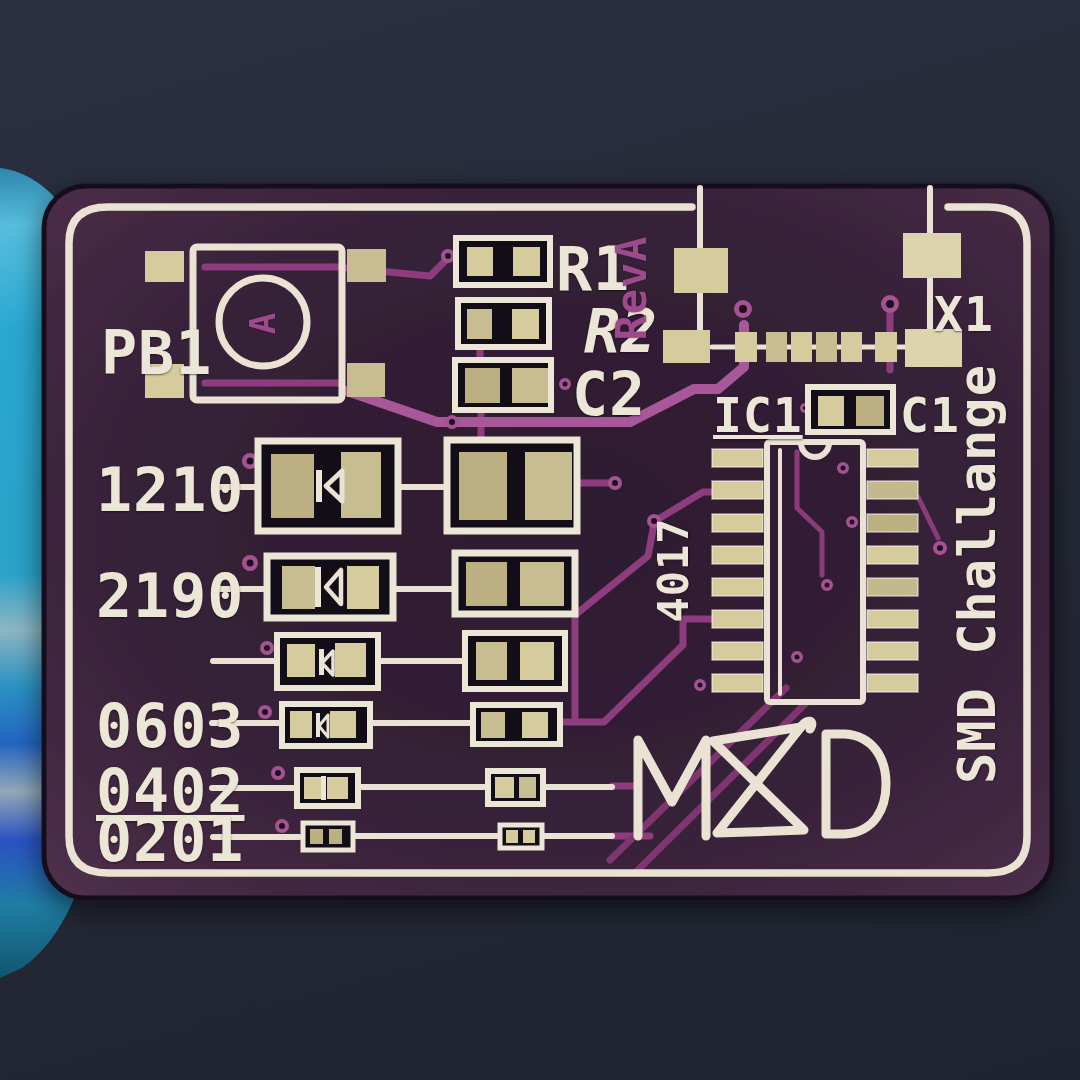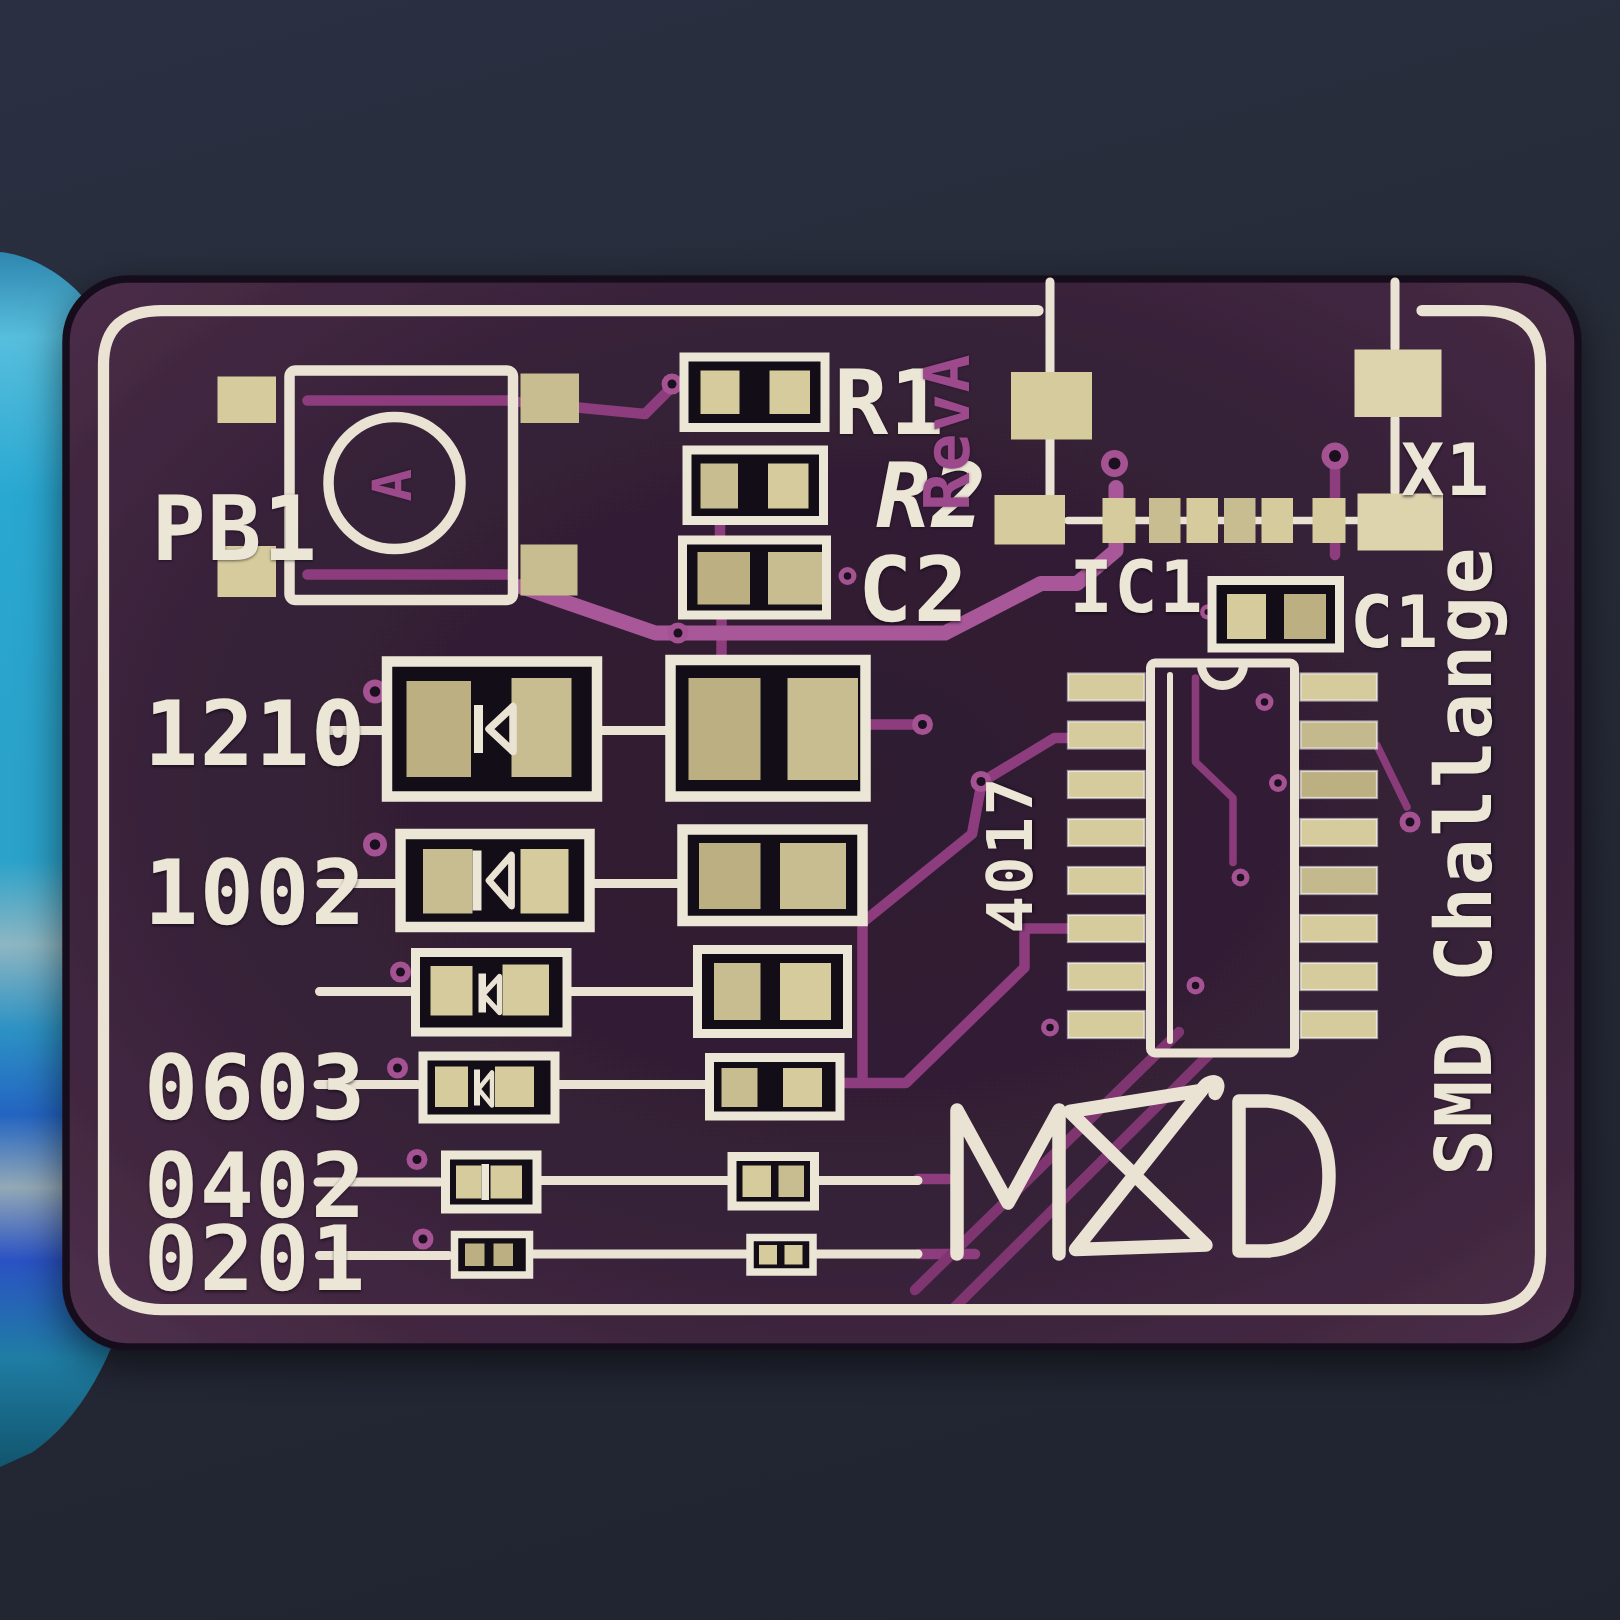--- a/index.html
+++ b/index.html
@@ -278,26 +278,26 @@
   <div class="lbl fs46" style="left:101px;top:303px;margin-top:20px;">PB1</div>
   <div class="lbl fs36 vt purple" style="left:263px;top:323px;">A</div>
 
   <div class="lbl fs46" style="left:556px;top:239px;">R1</div>
   <div class="lbl fs46" style="left:584px;top:301px;font-style:italic;">R2</div>
   <div class="lbl fs46" style="left:572px;top:364px;">C2</div>
 
   <div class="lbl fs42 vt purple" style="left:632px;top:288px;">RevA</div>
 
   <div class="lbl fs44" style="left:934px;top:290px;">X1</div>
-  <div class="lbl fs44" style="left:713px;top:368px;">IC1</div>
+  <div class="lbl fs44" style="left:713px;top:391px;text-decoration:underline;">IC1</div>
   <div class="lbl fs44" style="left:900px;top:391px;">C1</div>
 
   <div class="lbl fs42 vt" style="left:674px;top:570px;">4017</div>
 
   <div class="lbl fs46" style="left:96px;top:460px;">1210</div>
-  <div class="lbl fs46" style="left:96px;top:566px;">1002</div>
+  <div class="lbl fs46" style="left:96px;top:566px;">2190</div>
   <div class="lbl fs46" style="left:96px;top:696px;">0603</div>
-  <div class="lbl fs46" style="left:96px;top:761px;">0402</div>
+  <div class="lbl fs46" style="left:96px;top:761px;text-decoration:underline;">0402</div>
   <div class="lbl fs46" style="left:96px;top:810px;">0201</div>
 
   <div class="lbl fs52 vt" style="left:977px;top:574px;">SMD Challange</div>
 
 </div>
 
 </body></html>

